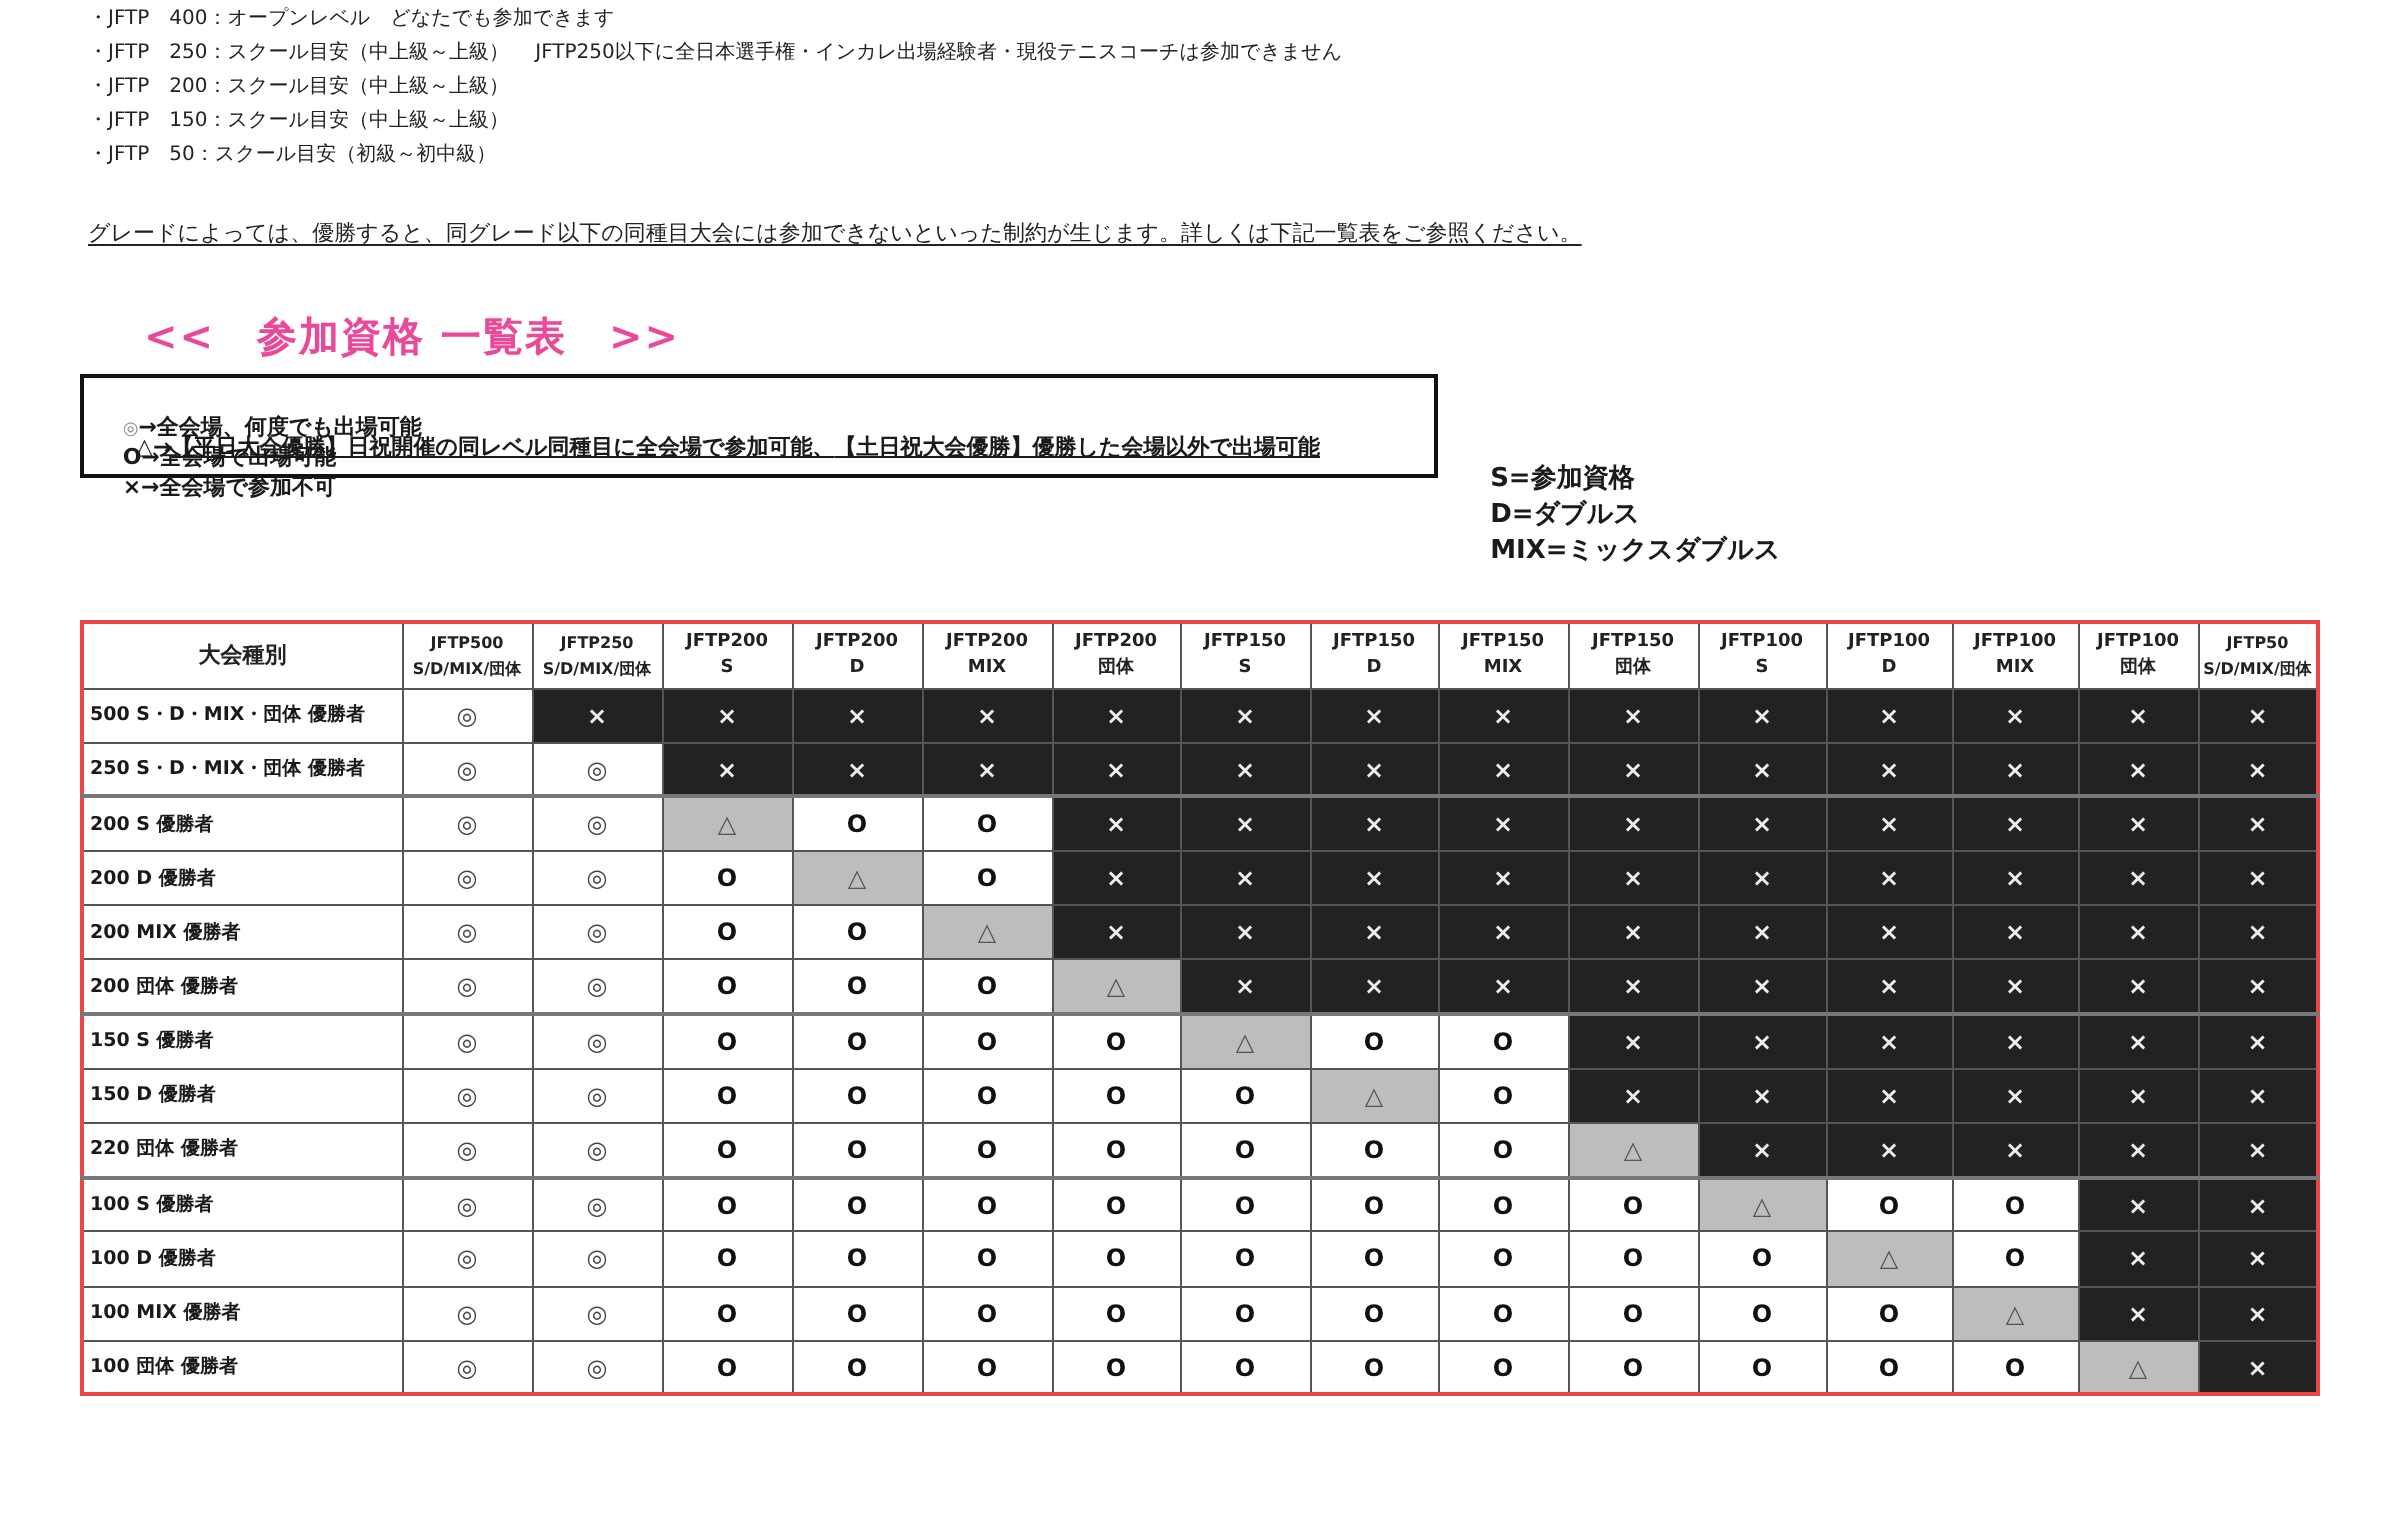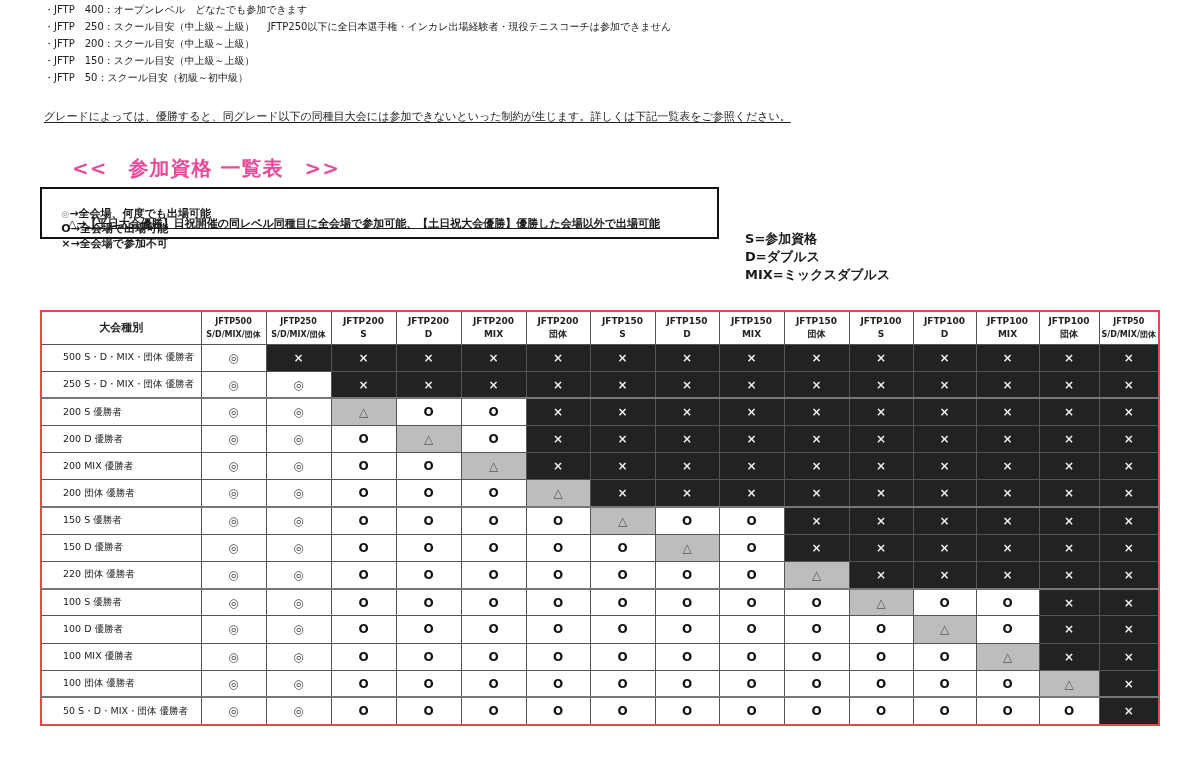--- a/index.html
+++ b/index.html
@@ -21,21 +21,21 @@
 
   .abbr { position: absolute; left: 736px; top: 215px; font-size: 13px; font-weight: bold; white-space: pre; }
   .abbr span { margin-right: 26px; }
 
   table.grid { position: absolute; left: 40px; top: 274px; border-collapse: collapse; table-layout: fixed; border: 2px solid #ef4444; margin-top: 36px; }
   table.grid th, table.grid td { border: 1px solid #555; text-align: center; vertical-align: middle; padding: 0; overflow: hidden; }
   table.grid th { height: 33px; background: #fff; font-size: 9px; font-weight: bold; line-height: 13px; color: #222; }
   table.grid th.corner { font-size: 11px; }
   table.grid th.small { font-size: 8px; }
   table.grid td { height: 27.2px; font-size: 12px; }
-  table.grid td.rowlabel { text-align: left; padding-left: 21px; font-size: 9.5px; font-weight: normal; white-space: nowrap; background: #fff; }
+  table.grid td.rowlabel { text-align: left; padding-left: 3px; font-size: 9.5px; font-weight: bold; white-space: nowrap; background: #fff; }
   td.c-white { background: #ffffff; color: #111; }
   td.c-dark { background: #222222; color: #eeeeee; font-size: 11px; font-weight: bold; border-color: #000; }
   td.c-gray { background: #bdbdbd; color: #555; }
   td.sym-dbl { color: #444; font-size: 13px; }
   td.sym-circle { font-weight: bold; font-size: 13px; }
   tr.sep td { border-top: 2px solid #777; }
   td.sep-left, th.sep-left { border-left: 2px solid #222; }
 </style>
 </head>
 <body>
@@ -381,32 +381,14 @@
         <td class="sep-left c-white sym-circle">O</td>
         <td class="c-white sym-circle">O</td>
         <td class="c-white sym-circle">O</td>
         <td class="c-white sym-circle">O</td>
         <td class="sep-left c-white sym-circle">O</td>
         <td class="c-white sym-circle">O</td>
         <td class="c-white sym-circle">O</td>
         <td class="c-gray">△</td>
         <td class="sep-left c-dark">×</td>
       </tr>
-      <tr class="sep">
-        <td class="rowlabel">50 S・D・MIX・団体 優勝者</td>
-        <td class="sep-left c-white sym-dbl">◎</td>
-        <td class="sep-left c-white sym-dbl">◎</td>
-        <td class="sep-left c-white sym-circle">O</td>
-        <td class="c-white sym-circle">O</td>
-        <td class="c-white sym-circle">O</td>
-        <td class="c-white sym-circle">O</td>
-        <td class="sep-left c-white sym-circle">O</td>
-        <td class="c-white sym-circle">O</td>
-        <td class="c-white sym-circle">O</td>
-        <td class="c-white sym-circle">O</td>
-        <td class="sep-left c-white sym-circle">O</td>
-        <td class="c-white sym-circle">O</td>
-        <td class="c-white sym-circle">O</td>
-        <td class="c-white sym-circle">O</td>
-        <td class="sep-left c-dark">×</td>
-      </tr>
     </tbody>
 </table>
 
 </body></html>

